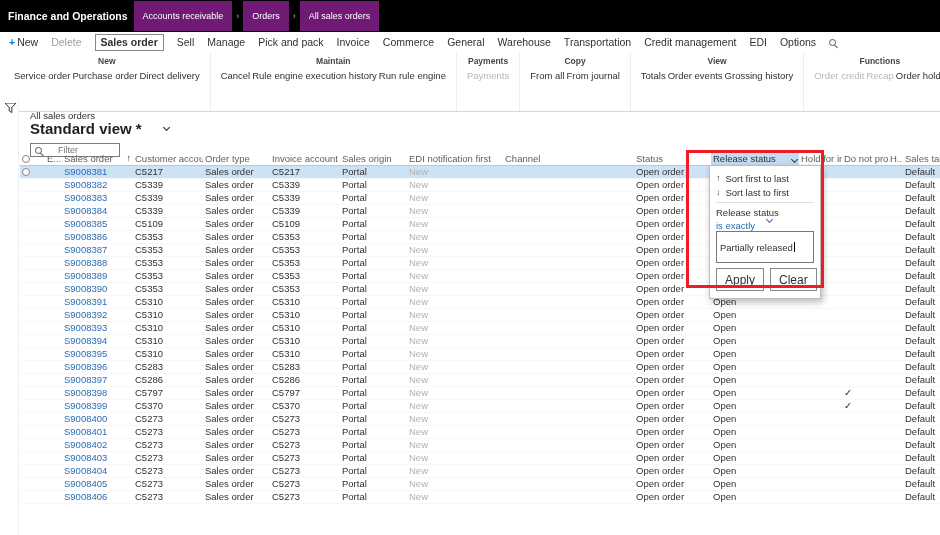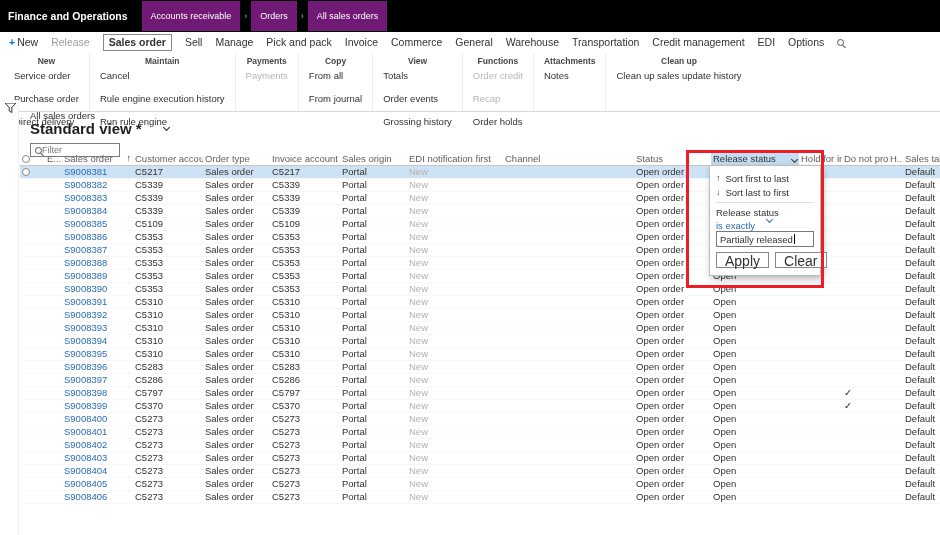--- a/index.html
+++ b/index.html
@@ -1,50 +1,50 @@
 <!DOCTYPE html>
 <html><head>
 <meta charset="utf-8">
 <style>
   *{box-sizing:border-box;margin:0;padding:0}
   html,body{width:940px;height:535px;overflow:hidden}
   body{font-family:"Liberation Sans",sans-serif;font-size:11px;color:#323130;background:#fff;position:relative}
 
   
-  .topbar{height:32px;background:#000;color:#fff;display:flex;align-items:center;padding:0 8px;gap:14px}
+  .topbar{height:32px;background:#000;color:#fff;display:flex;align-items:center;padding:0 8px;gap:6px}
   .app-title{font-weight:bold;font-size:10.5px;white-space:nowrap}
   .crumbs{display:flex;align-items:center;gap:4px}
   .crumb{background:#701a75;color:#fff;font-size:9px;padding:10px 9px;white-space:nowrap;cursor:pointer}
   .crumb-sep{color:#bbb;font-size:9px}
 
   
   .menubar{height:20px;display:flex;align-items:center;gap:13px;padding:0 9px;font-size:10.5px;white-space:nowrap}
   .mi{cursor:pointer}
   .mi.disabled{color:#a19f9d}
   .mi.active{font-weight:bold;border:1px solid #8a8886;padding:0 5px;line-height:15px}
   .plus{color:#0078d4;font-weight:bold;margin-right:2px}
   .mag{display:inline-block;width:7px;height:7px;border:1px solid #555;border-radius:50%;position:relative}
   .mag::after{content:'';position:absolute;width:4px;height:1px;background:#555;transform:rotate(45deg);right:-3px;bottom:-2px}
 
   
   .ribbon{height:60px;display:flex;align-items:stretch;padding:1px 4px 0 4px;border-bottom:1px solid #d6d6d6;background:#fff}
   .rgroup{display:flex;flex-direction:column;padding:0 10px;border-right:1px solid #ededed}
   .rtitle{font-size:8.5px;font-weight:bold;color:#484644;text-align:center;margin:3px 0 4px;white-space:nowrap}
   .rcols{display:flex;gap:14px}
-  .rcol{display:flex;flex-direction:column;gap:12px}
+  .rcol{display:flex;flex-direction:row;gap:2px}
   .rlink{font-size:9.5px;color:#323130;white-space:nowrap;cursor:pointer}
   .rlink.disabled{color:#b8b6b4}
 
   
   .leftrail{position:absolute;left:0;top:100px;bottom:0;width:19px;border-right:1px solid #f0f0f0;background:#fff}
   .funnel{position:absolute;left:5px;top:103px;cursor:pointer}
   .subtitle{position:absolute;left:30px;top:110px;font-size:9.5px;color:#323130}
   .viewtitle{position:absolute;left:30px;top:120px;font-size:15px;font-weight:600;color:#201f1e;display:flex;align-items:center;gap:22px;cursor:pointer}
   .chev{display:inline-block;width:5px;height:5px;border-right:1px solid currentColor;border-bottom:1px solid currentColor;transform:rotate(45deg);margin-top:-3px}
-  .filterbox{position:absolute;left:30px;top:143px;width:90px;height:14px;border:1px solid #7a7a7a;display:flex;align-items:center;gap:0;padding:0 4px;font-size:9px;color:#767574;background:#fff;cursor:text}
+  .filterbox{position:absolute;left:30px;top:143px;width:90px;height:14px;border:1px solid #7a7a7a;display:flex;align-items:center;gap:16px;padding:0 4px;font-size:9px;color:#767574;background:#fff;cursor:text}
 
   
   .grid{position:absolute;left:20px;top:152px;width:920px}
   table{border-collapse:collapse;table-layout:fixed;width:920px}
   th{font-weight:normal;font-size:9.5px;color:#605e5c;text-align:left;height:13px;padding:0 2px;border-bottom:1px solid #c8c6c4;white-space:nowrap;overflow:hidden;cursor:pointer}
   th.release{background:#c5ddf2;color:#323130}
   th .sort{float:right;color:#323130;font-size:9px}
   th .hchev{float:right;margin-top:4px}
   td{font-size:9.5px;color:#323130;height:13px;padding:0 2px;white-space:nowrap;overflow:hidden;border-bottom:1px solid #f7f7f7}
   tr.selected td{background:#cde2f5}
@@ -53,45 +53,45 @@
   td.c-check{color:#323130}
   .radio{display:inline-block;width:8px;height:8px;border:1px solid #8a8886;border-radius:50%;background:#fff;vertical-align:middle}
 
   
   .flyout{position:absolute;left:709px;top:165px;width:112px;background:#fff;border:1px solid #bdbdbd;box-shadow:2px 3px 7px rgba(0,0,0,.28);z-index:20;padding:5px 6px 7px 6px;font-size:9.5px}
   .fly-item{display:flex;align-items:center;gap:5px;height:14px;cursor:pointer;color:#323130}
   .arrow{font-size:9px;color:#484644}
   .fly-sep{border-top:1px solid #e1dfdd;margin:3px 0 4px}
   .fly-label{margin:1px 0 2px;color:#323130}
   .fly-op{color:#2a6db4;display:flex;gap:12px;margin-bottom:0;cursor:pointer}
-  .fly-input{border:1px solid #7a7876;height:16px;display:flex;align-items:center;padding:0 3px;margin-bottom:5px;background:#fff;cursor:text}
+  .fly-input{border:1px solid #7a7876;height:32px;display:flex;align-items:center;padding:0 3px;margin-bottom:5px;background:#fff;cursor:text}
   .caret{display:inline-block;width:1px;height:10px;background:#000;margin-left:1px}
   .fly-btns{display:flex;gap:6px}
-  .fly-btn{border:1px solid #8a8886;background:#fff;font-size:14px;height:16px;padding:0 8px;cursor:pointer;font-family:inherit;color:#323130}
+  .fly-btn{border:1px solid #8a8886;background:#fff;font-size:12px;height:23px;padding:0 8px;cursor:pointer;font-family:inherit;color:#323130}
 
   
   .annotation{position:absolute;left:686px;top:150px;width:138px;height:138px;border:3px solid #ee1c25;z-index:30;pointer-events:none}
 </style>
 </head>
 <body>
 
 <div class="topbar">
   <span class="app-title">Finance and Operations</span>
   <span class="crumbs">
     <span class="crumb">Accounts receivable</span>
     <span class="crumb-sep">›</span>
     <span class="crumb">Orders</span>
     <span class="crumb-sep">›</span>
     <span class="crumb">All sales orders</span>
   </span>
 </div>
 
 <div class="menubar">
   <span class="mi"><span class="plus">+</span><span>New</span></span>
-  <span class="mi disabled">Release</span>
+  <span class="mi disabled">Delete</span>
   <span class="mi active">Sales order</span>
   <span class="mi">Sell</span>
   <span class="mi">Manage</span>
   <span class="mi">Pick and pack</span>
   <span class="mi">Invoice</span>
   <span class="mi">Commerce</span>
   <span class="mi">General</span>
   <span class="mi">Warehouse</span>
   <span class="mi">Transportation</span>
   <span class="mi">Credit management</span>

